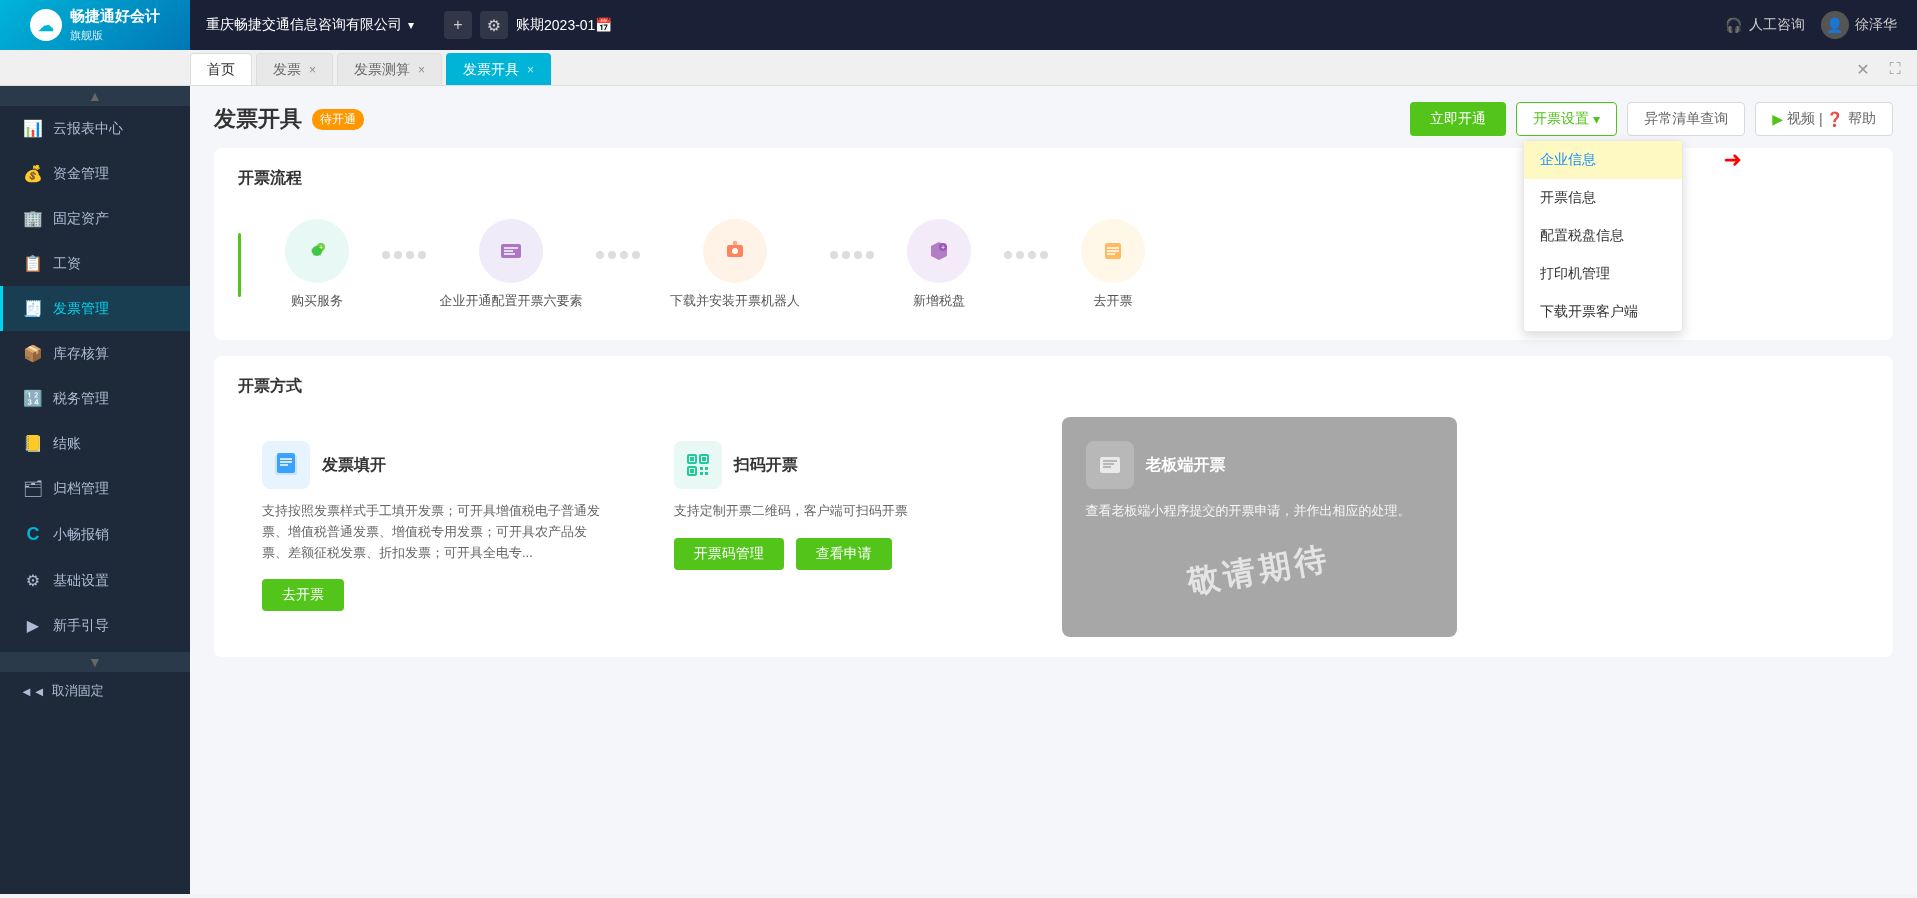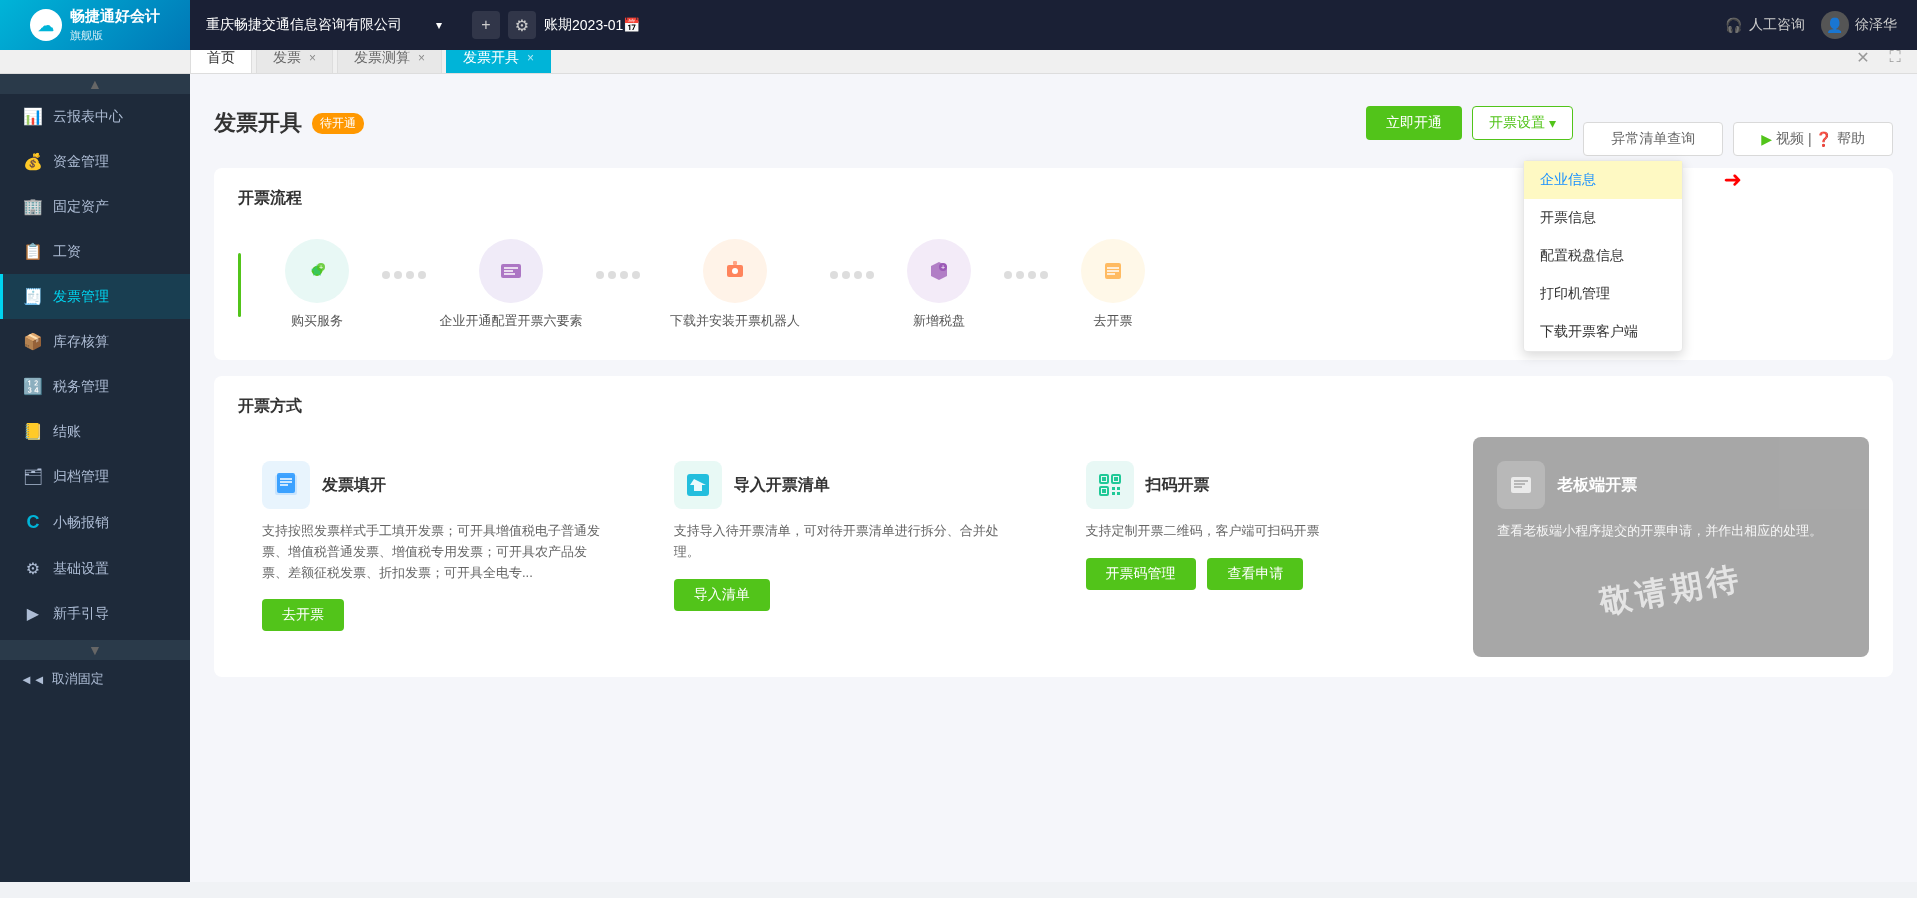--- a/index.html
+++ b/index.html
@@ -30,21 +30,21 @@
       border-radius: 50%;
       display: flex; align-items: center; justify-content: center;
       margin-right: 8px;
       font-size: 16px; color: #00b4d8; font-weight: bold;
     }
     .logo-text { color: white; font-size: 15px; font-weight: bold; }
     .logo-sub { color: rgba(255,255,255,0.8); font-size: 11px; margin-top: 2px; font-family: Liberation Serif, serif; }
 
     .header-company {
       display: flex; align-items: center; padding: 0 16px;
-      color: #ccc; font-size: 14px; cursor: pointer; gap: 28px;
+      color: #ccc; font-size: 14px; cursor: pointer;
     }
     .header-company span { color: white; margin-right: 6px; }
     .chevron { font-size: 12px; color: #aaa; }
 
     .header-actions {
       display: flex; align-items: center; gap: 8px; padding: 0 8px;
     }
     .header-btn {
       width: 28px; height: 28px; border-radius: 4px;
       background: rgba(255,255,255,0.1);
@@ -187,26 +187,26 @@
       border-radius: 4px;
       cursor: pointer;
       font-size: 14px;
       font-family: inherit;
       display: flex; align-items: center; gap: 4px;
     }
     .btn-outline-gray {
       background: white;
       color: #666;
       border: 1px solid #d9d9d9;
-      padding: 7px 27px;
+      padding: 7px 16px;
       border-radius: 4px;
       cursor: pointer;
       font-size: 14px;
       font-family: inherit;
-      display: flex; align-items: center; gap: 6px; margin-top: 32px;
+      display: flex; align-items: center; gap: 6px;
     }
 
     
     .dropdown-menu {
       position: absolute;
       top: 100%;
       right: 210px;
       background: white;
       border: 1px solid #e8e8e8;
       border-radius: 4px;
@@ -360,21 +360,21 @@
       <span>🎧</span>
       <span>人工咨询</span>
     </div>
     <div class="user-info">
       <div class="user-avatar">👤</div>
       <span>徐泽华</span>
     </div>
   </div>
 </div>
 
-<div style="display:flex; background:#f0f0f0; border-bottom:1px solid #ddd; padding-left:190px; align-items:flex-end; height:24px;">
+<div style="display:flex; background:#f0f0f0; border-bottom:1px solid #ddd; padding-left:190px; align-items:flex-end; height:36px;">
   <div class="tab-item home">
     <span>首页</span>
   </div>
   <div class="tab-item">
     <span>发票</span>
     <span class="tab-close">×</span>
   </div>
   <div class="tab-item">
     <span>发票测算</span>
     <span class="tab-close">×</span>
@@ -612,33 +612,20 @@
                   <line x1="8" y1="11" x2="20" y2="11" stroke="white" stroke-width="1.5"></line>
                   <line x1="8" y1="14" x2="16" y2="14" stroke="white" stroke-width="1.5"></line>
                 </svg>
               </div>
               <span class="method-title">发票填开</span>
             </div>
             <div class="method-desc">支持按照发票样式手工填开发票；可开具增值税电子普通发票、增值税普通发票、增值税专用发票；可开具农产品发票、差额征税发票、折扣发票；可开具全电专...</div>
             <button class="btn-green-small">去开票</button>
           </div>
 
-          <div class="method-card">
-            <div class="method-header">
-              <div class="method-icon cyan">
-                <svg width="28" height="28" viewBox="0 0 28 28">
-                  <rect x="3" y="3" width="22" height="22" rx="3" fill="#00b4d8" opacity="0.85"></rect>
-                  <path d="M10 8 L6 14 L10 14 L10 20 L18 20 L18 14 L22 14 Z" fill="white" opacity="0.9"></path>
-                </svg>
-              </div>
-              <span class="method-title">导入开票清单</span>
-            </div>
-            <div class="method-desc">支持导入待开票清单，可对待开票清单进行拆分、合并处理。</div>
-            <button class="btn-green-small">导入清单</button>
-          </div>
 
           <div class="method-card">
             <div class="method-header">
               <div class="method-icon teal2">
                 <svg width="28" height="28" viewBox="0 0 28 28">
                   <rect x="4" y="4" width="8" height="8" rx="1" fill="none" stroke="#20c997" stroke-width="2"></rect>
                   <rect x="16" y="4" width="8" height="8" rx="1" fill="none" stroke="#20c997" stroke-width="2"></rect>
                   <rect x="4" y="16" width="8" height="8" rx="1" fill="none" stroke="#20c997" stroke-width="2"></rect>
                   <rect x="6" y="6" width="4" height="4" fill="#20c997"></rect>
                   <rect x="18" y="6" width="4" height="4" fill="#20c997"></rect>

